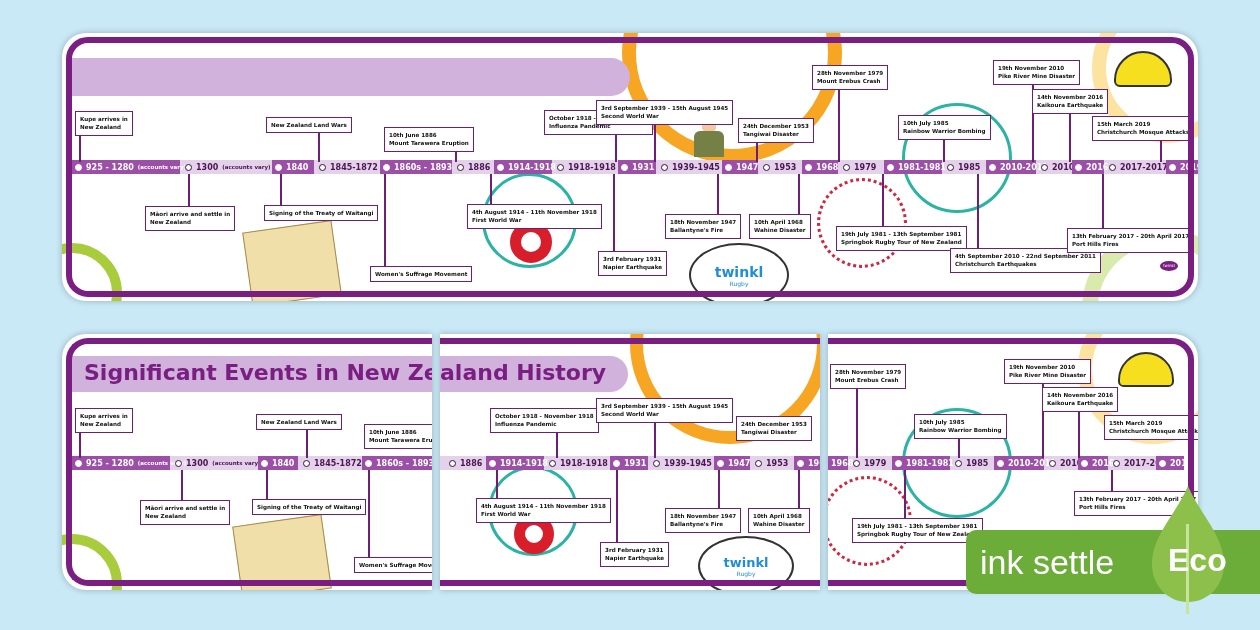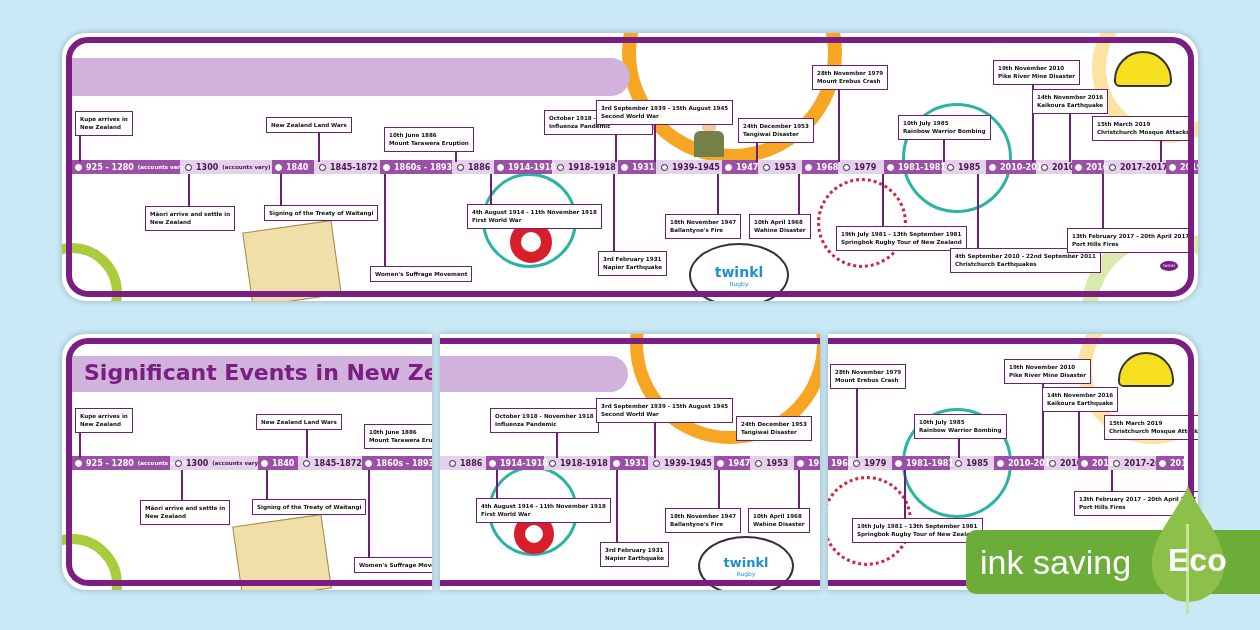--- a/index.html
+++ b/index.html
@@ -306,20 +306,21 @@
 <div class="panel" style="left:440px;top:334px;width:380px;height:256px;">
   <div style="position:absolute;left:0;top:4px;right:0;bottom:4px;border-top:6px solid #7a1e82;border-bottom:6px solid #7a1e82;z-index:30;"></div>
   <div class="circ" style="left:190px;top:-90px;width:200px;height:200px;border:13px solid #f6a623;"></div>
   <div class="circ" style="left:48px;top:132px;width:90px;height:90px;border:3px solid #2bb3a3;"></div>
   <div class="circ" style="left:74px;top:180px;width:40px;height:40px;border:11px solid #d81e2a;"></div>
   <div style="position:absolute;left:258px;top:202px;width:96px;height:60px;border-radius:50%;border:2px solid #333;background:#fff;z-index:3;display:flex;flex-direction:column;align-items:center;justify-content:center;">
     <span style="color:#1f8ed6;font-size:13px;font-weight:bold;">twinkl</span>
     <span style="color:#1f8ed6;font-size:6px;">Rugby</span>
   </div>
   <div class="title-band" style="left:0;top:22px;width:188px;height:36px;"></div>
+  <div class="title-text" style="left:0;top:26px;font-size:22px;">aland History</div>
   <div class="bar" style="left:0;top:122px;width:380px;">
     <div class="seg" style="left:6px;width:38px;">
         <span class="dot"></span>
         <span>1886</span>
       </div>
     <div class="seg dark" style="left:46px;width:58px;">
         <span class="dot"></span>
         <span>1914-1918</span>
       </div>
     <div class="seg" style="left:106px;width:62px;">
@@ -456,19 +457,19 @@
       <div>Springbok Rugby Tour of New Zealand</div>
     </div>
   <div class="vline" style="left:283px;top:136px;height:22px;"></div>
   <div class="box" style="left:246px;top:157px;">
       <div>13th February 2017 - 20th April 2017</div>
       <div>Port Hills Fires</div>
     </div>
 </div>
 
 <div class="eco">
-  <span class="eco-text">ink saving</span>
+  <span class="eco-text">ink settle</span>
 </div>
 <svg class="eco-leaf" viewBox="0 0 76 130">
   <path d="M38 2 C50 30 74 52 74 80 C74 102 58 118 38 118 C18 118 2 102 2 80 C2 52 26 30 38 2 Z" fill="#8cc04b"></path>
   <rect x="36" y="40" width="3" height="90" fill="#c8e39a"></rect>
 </svg>
 <span class="eco-label">Eco</span>
 
 </body></html>

